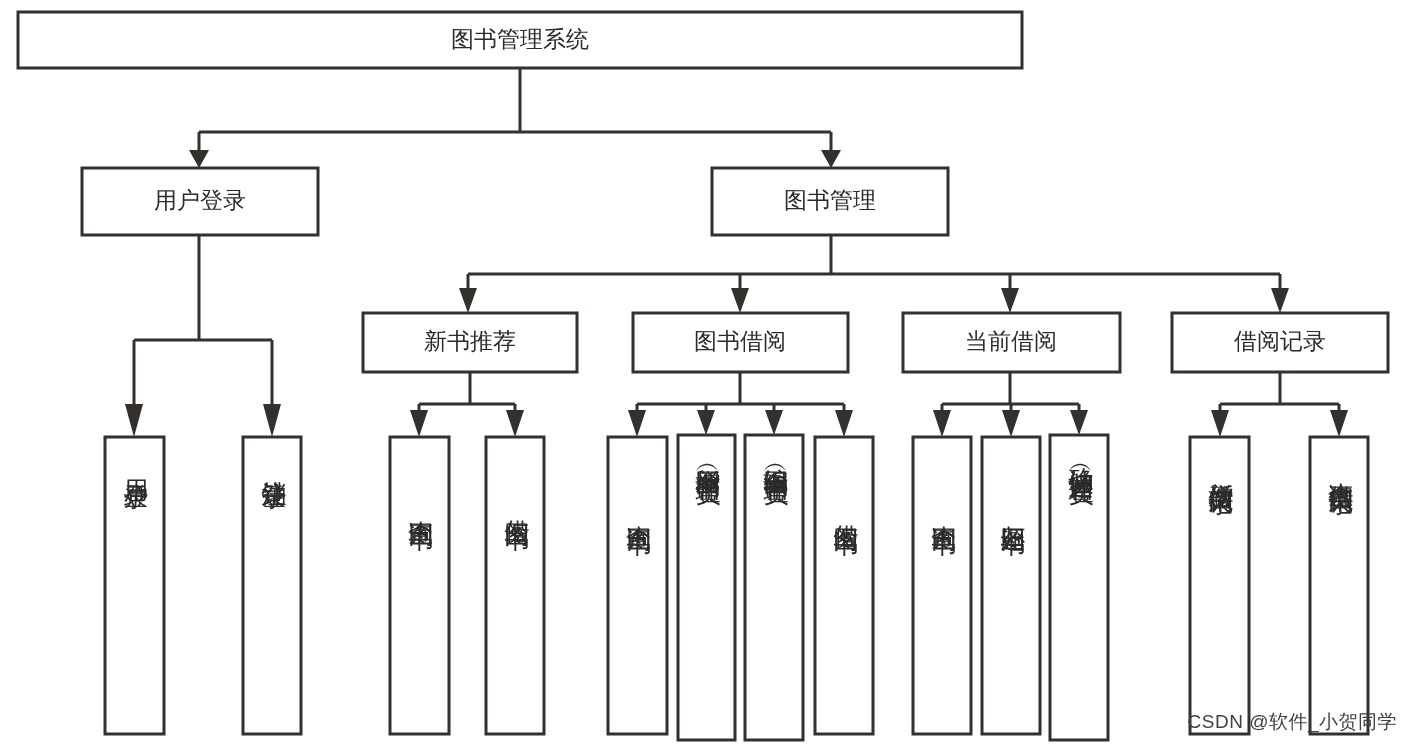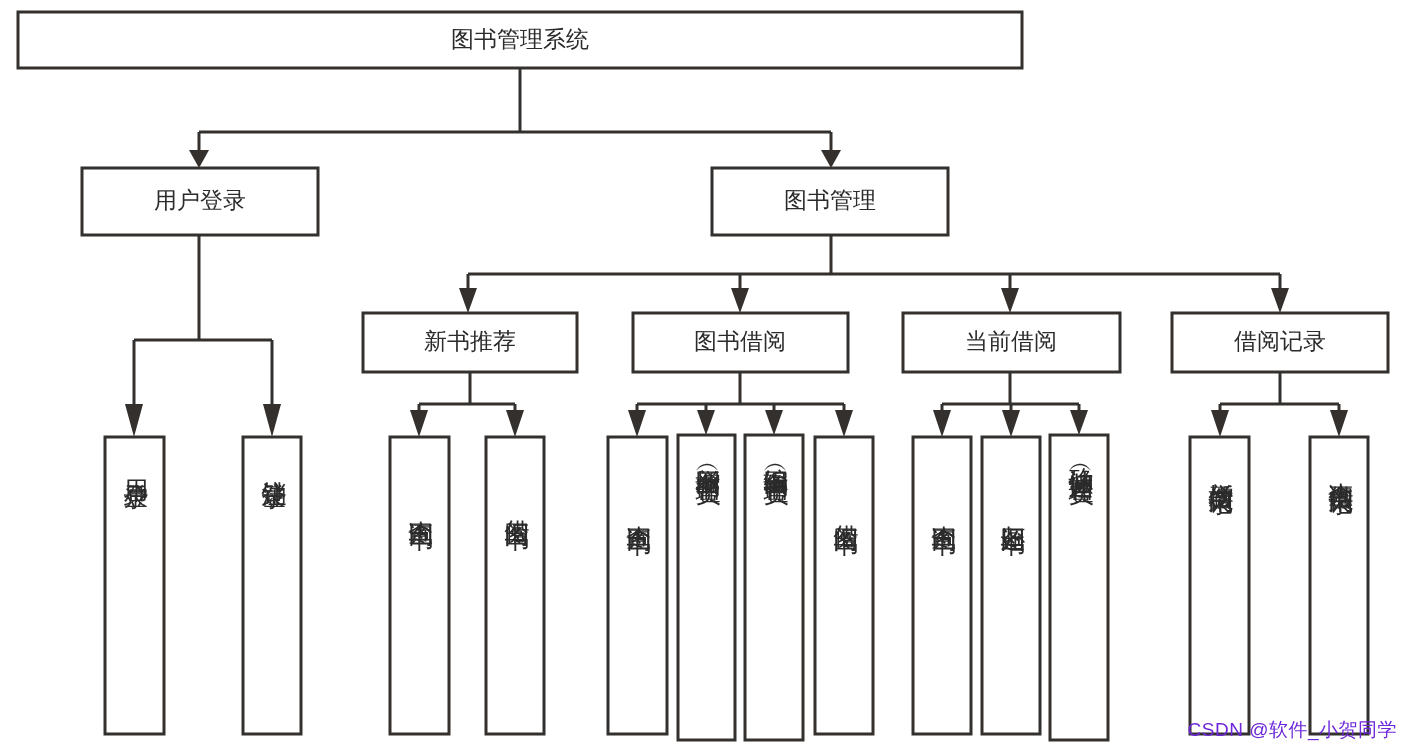--- a/index.html
+++ b/index.html
@@ -54,24 +54,24 @@
     font-size: 25px;
     fill: #2b2b2b;
     writing-mode: vertical-rl;
     text-orientation: upright;
     letter-spacing: 2px;
     dominant-baseline: middle;
   }
   .watermark-text {
     position: absolute;
     right: 8px;
-    bottom: 4px;
+    bottom: 12px;
     font-family: "Liberation Sans", "DejaVu Sans", sans-serif;
     font-size: 19px;
-    color: #6d28d9;
+    color: #404040;
     white-space: nowrap;
     letter-spacing: 0.5px;
     pointer-events: none;
   }
 </style>
 </head>
 <body>
 
 <div id="diagram-root">
 

